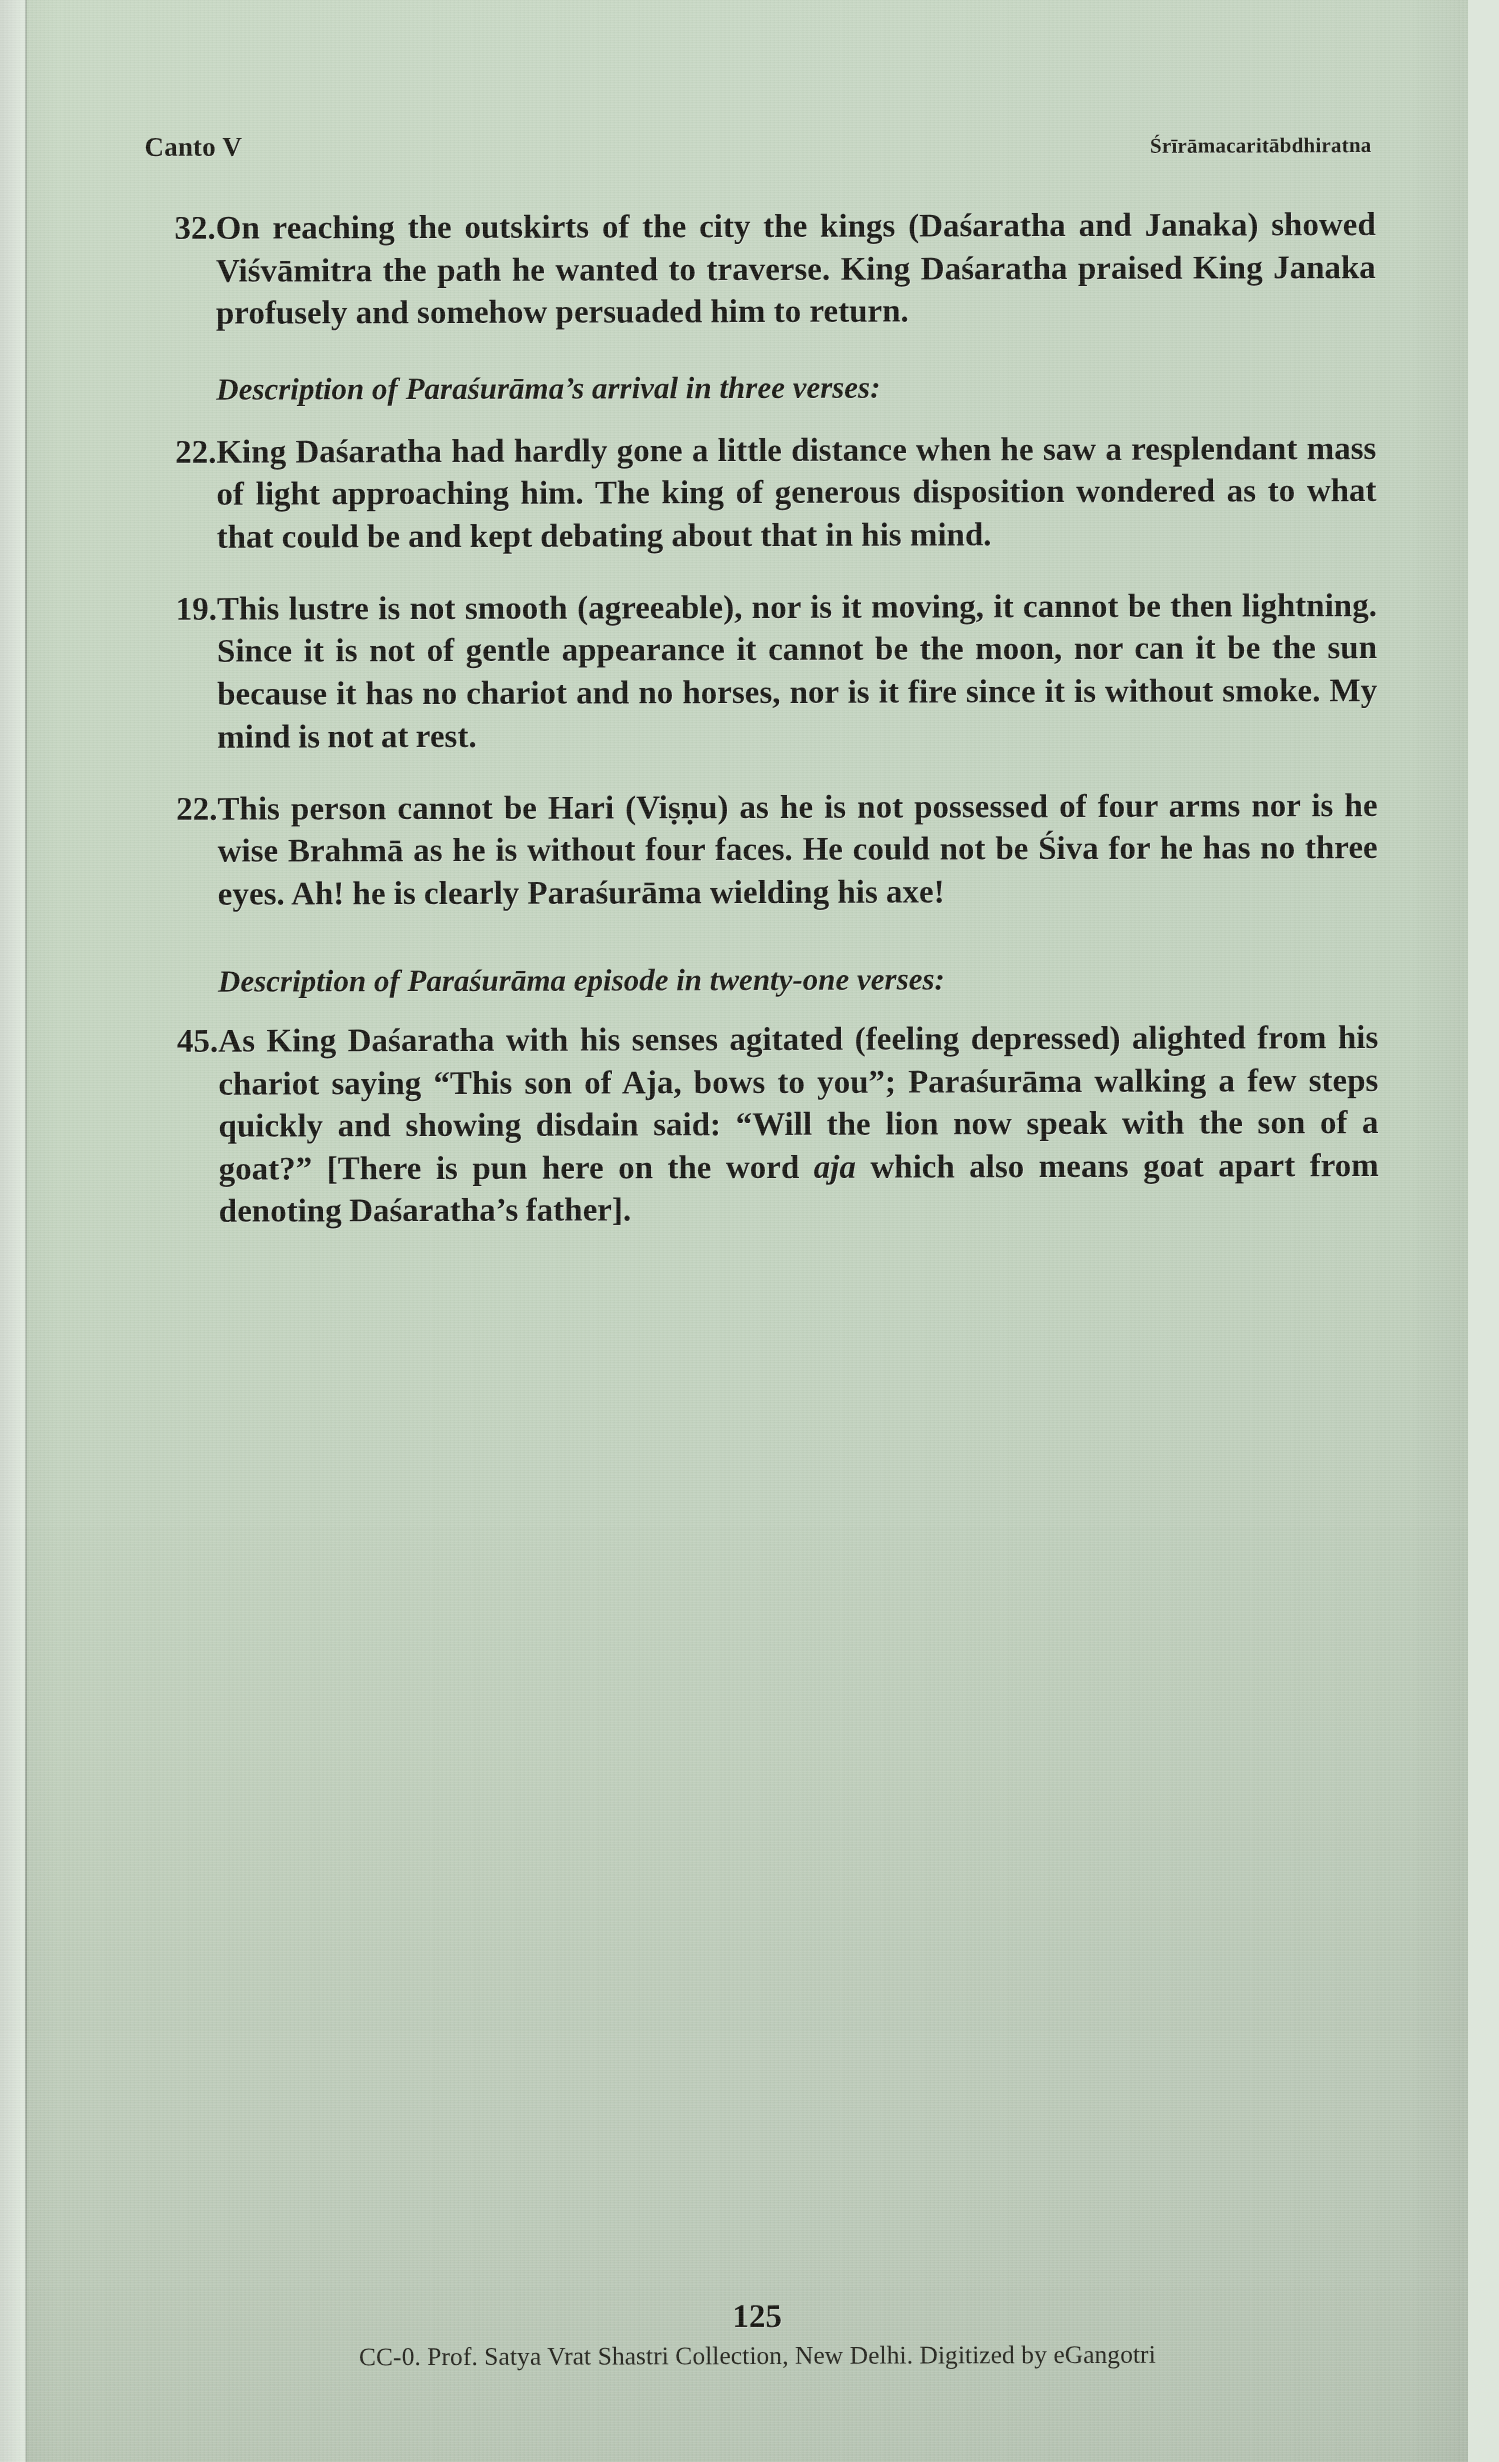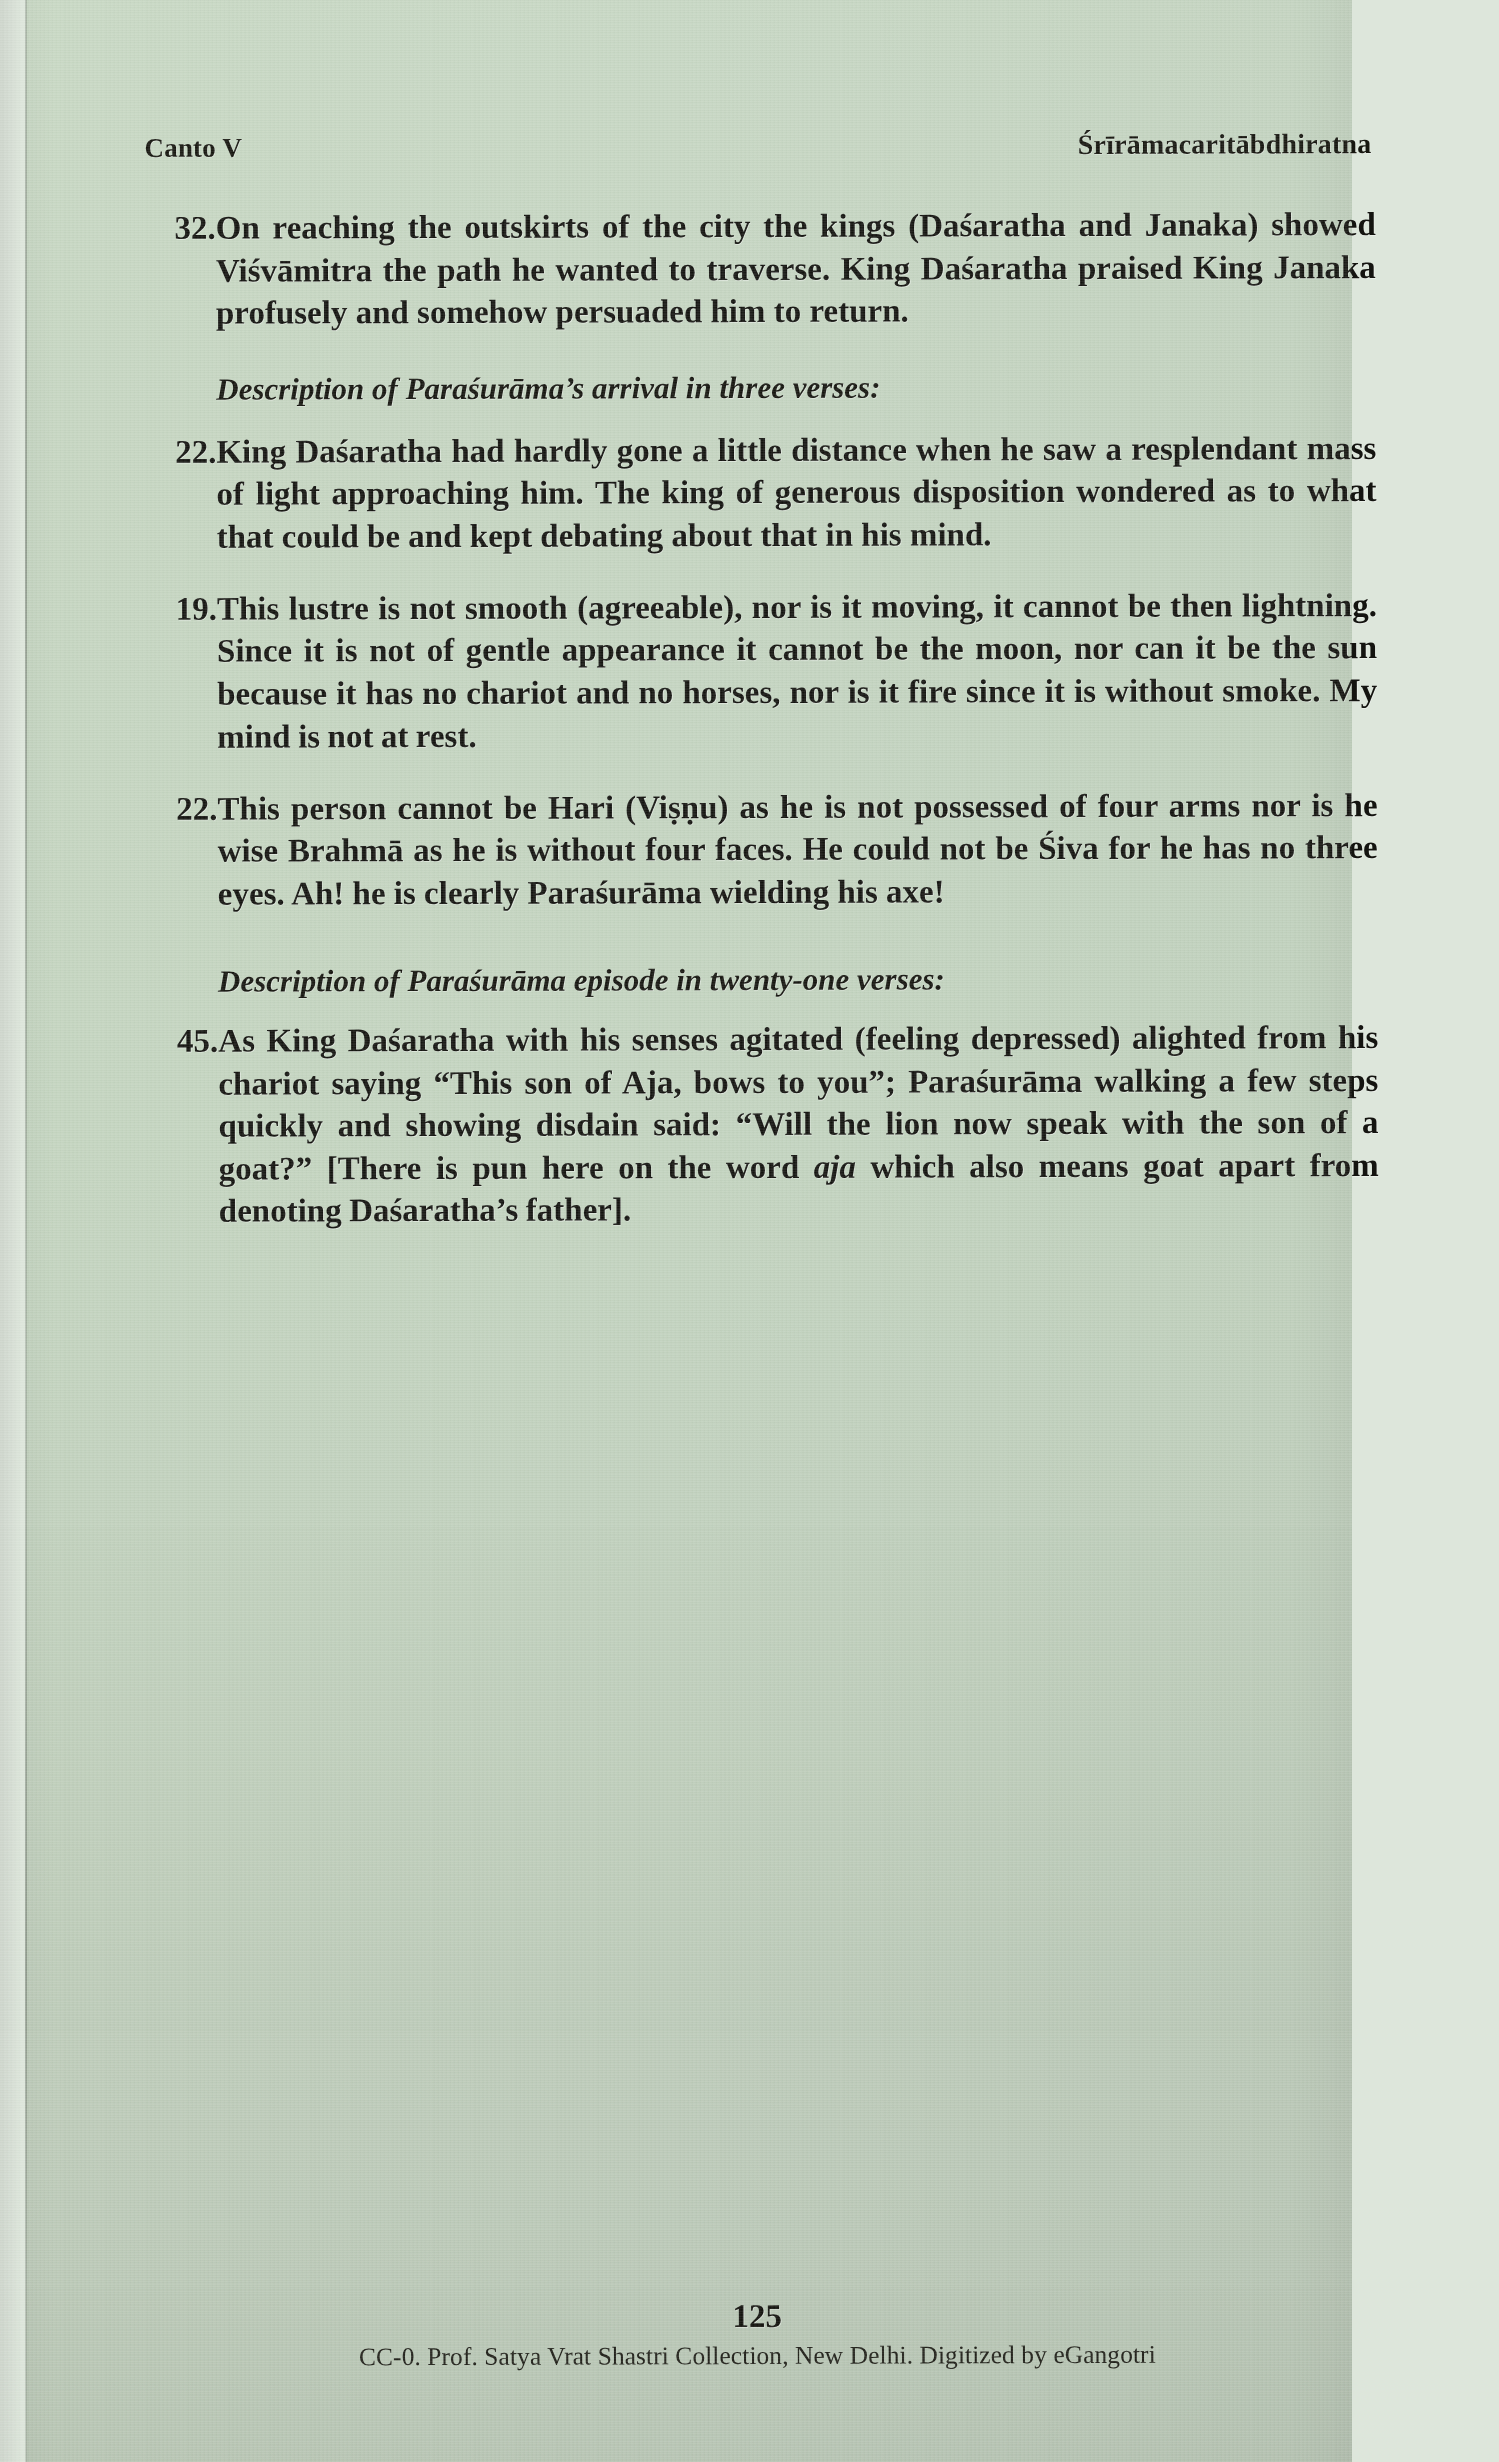--- a/index.html
+++ b/index.html
@@ -11,21 +11,21 @@
     height: 2462px;
     overflow: hidden;
     background: #dde6db;
     font-family: "Liberation Serif", "DejaVu Serif", serif;
     color: #111110;
   }
 
   
   .page {
     position: relative;
-    width: 1352px;
+    width: 1468px;
     height: 2462px;
     box-sizing: border-box;
     background:
       linear-gradient(to bottom,
         #e2ebe0 0%,
         #dfe8dd 18%,
         #dde7db 46%,
         #d9e1d7 72%,
         #d4dbd2 90%,
         #d0d7ce 100%),
@@ -98,21 +98,21 @@
     justify-content: space-between;
     align-items: baseline;
     font-family: "Liberation Serif", "DejaVu Serif", serif;
     font-weight: bold;
     font-size: 27px;
     letter-spacing: 0.2px;
     color: #16160f;
     text-shadow: 0.5px 0.5px 0 rgba(255,255,255,.55);
   }
   .running-head .canto { font-size: 27px; }
-  .running-head .booktitle { font-size: 28px; }
+  .running-head .booktitle { font-size: 21px; }
 
   
   .body-block {
     position: absolute;
     left: 144px;
     top: 205px;
     width: 1231px;
   }
 
   .verse {

